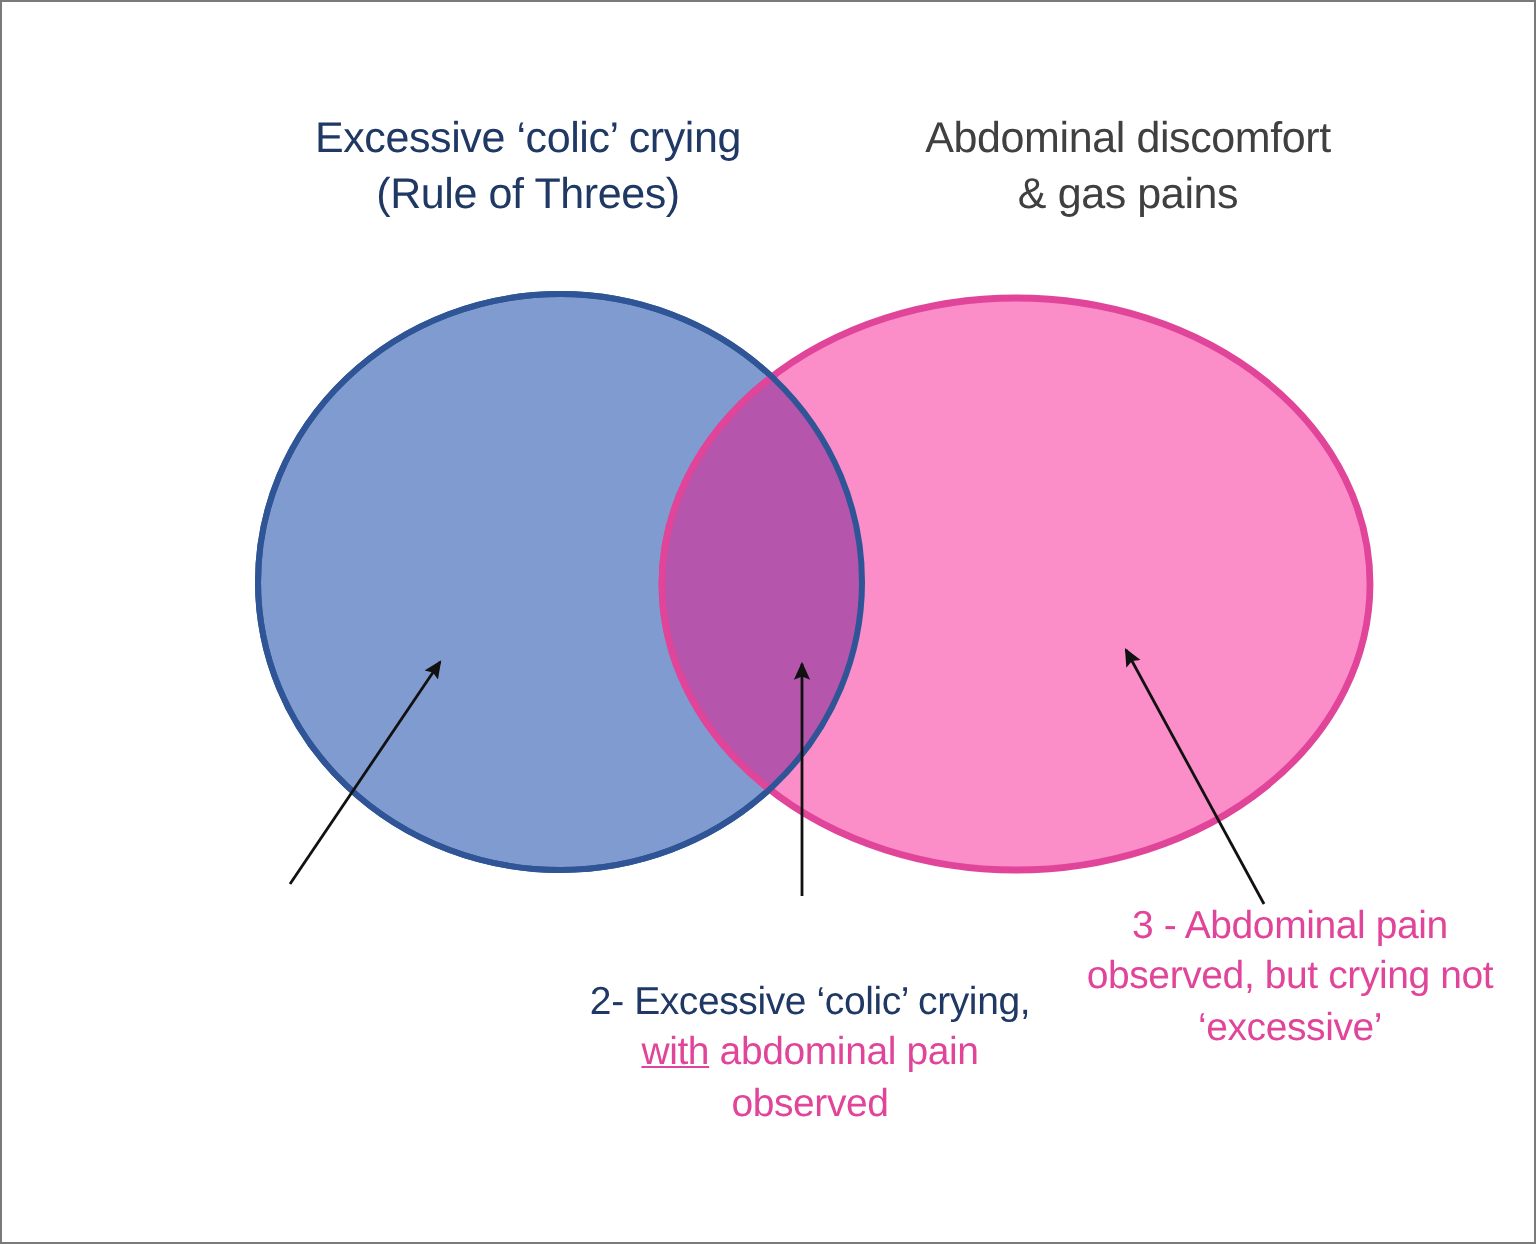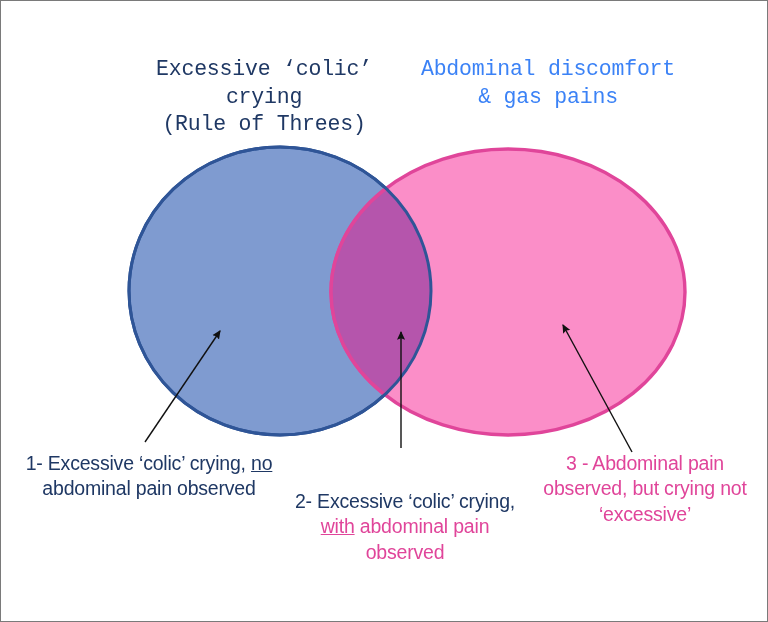--- a/index.html
+++ b/index.html
@@ -22,33 +22,32 @@
 
   
   .heading {
     position: absolute;
     text-align: center;
     line-height: 1.28;
     font-size: 21.5px;
     font-weight: 400;
     letter-spacing: -0.2px;
     white-space: pre-line;
-    font-family: Liberation Mono, monospace;
   }
   #heading-left {
     left: 118px;
     top: 55px;
     width: 290px;
     color: #1f3864;
   }
   #heading-right {
-    left: 402px;
+    left: 418px;
     top: 55px;
     width: 290px;
-    color: #3b82f6;
+    color: #404040;
   }
 
   
   #venn-svg {
     position: absolute;
     left: 0;
     top: 0;
     width: 768px;
     height: 622px;
   }
@@ -116,23 +115,20 @@
 
     <ellipse cx="279" cy="290" rx="151" ry="144" fill="none" stroke="#2f5597" stroke-width="3"></ellipse>
 
     <line id="arrow-1" x1="144" y1="441" x2="219" y2="330" stroke="#111111" stroke-width="1.4" marker-end="url(#arrowhead)"></line>
 
     <line id="arrow-2" x1="400" y1="447" x2="400" y2="331" stroke="#111111" stroke-width="1.4" marker-end="url(#arrowhead)"></line>
 
     <line id="arrow-3" x1="631" y1="451" x2="562" y2="324" stroke="#111111" stroke-width="1.4" marker-end="url(#arrowhead)"></line>
   </svg>
 
-  <div class="caption" id="caption-1">
-    <span class="navy">1- Excessive ‘colic’ crying, </span><span class="navy u">no</span><span class="navy"> abdominal pain observed</span>
-  </div>
 
   <div class="caption" id="caption-2">
     <span class="navy">2- Excessive ‘colic’ crying, </span><span class="pink u">with</span><span class="pink"> abdominal pain observed</span>
   </div>
 
   <div class="caption" id="caption-3">
     <span class="pink">3 - Abdominal pain observed, but crying not ‘excessive’</span>
   </div>
 
 </div>

